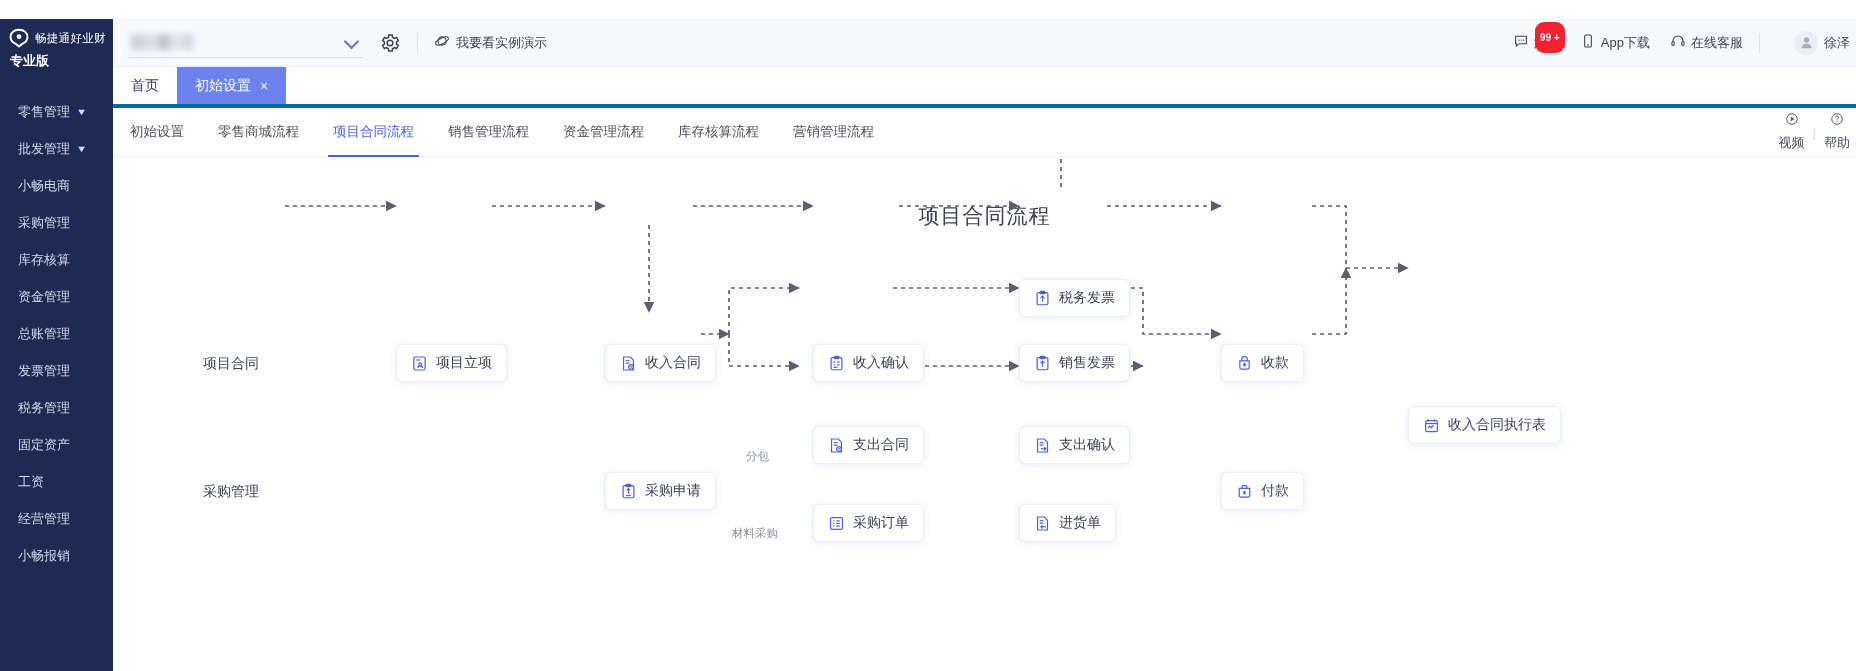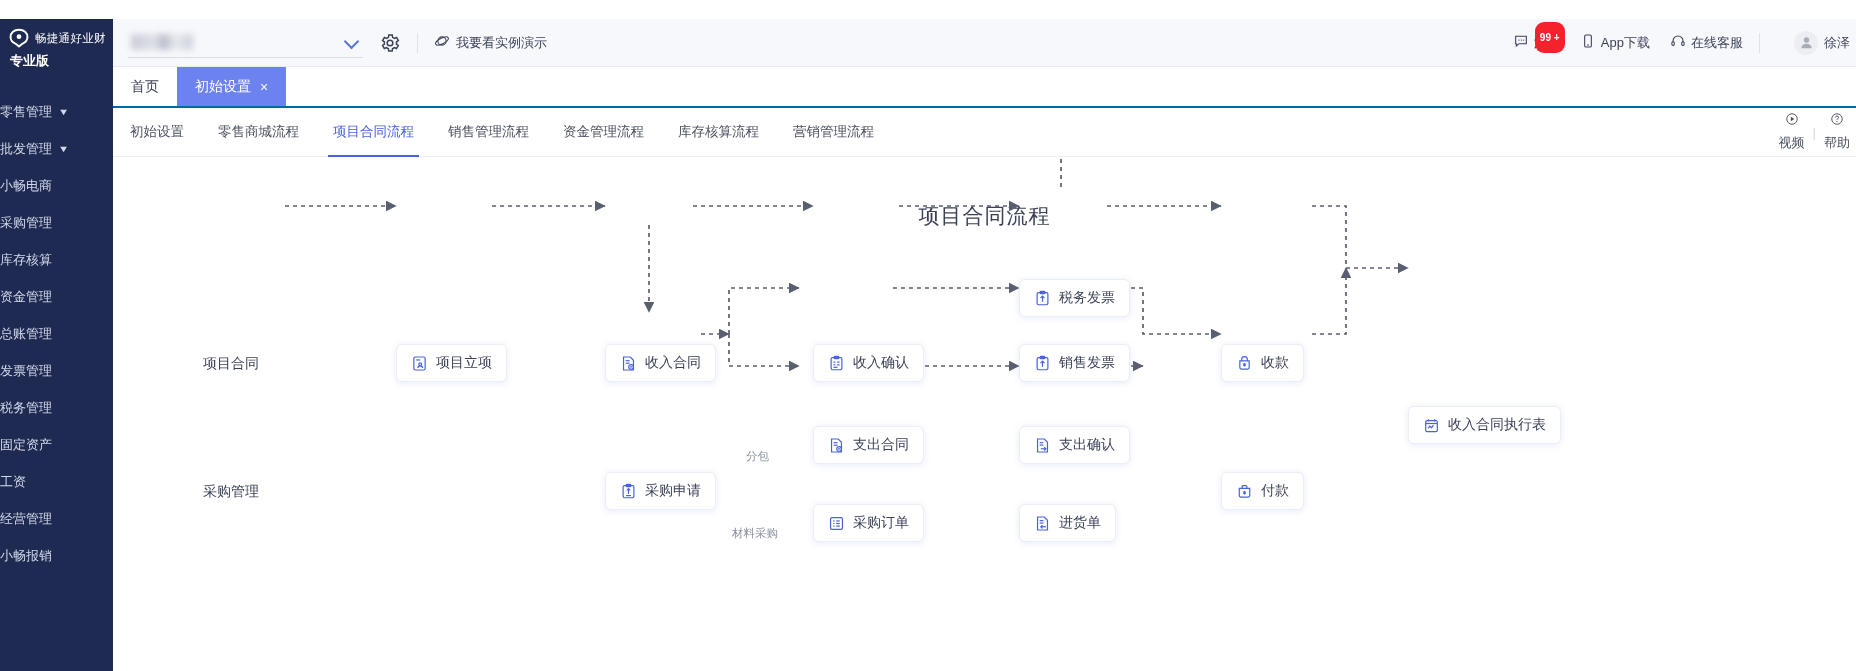--- a/index.html
+++ b/index.html
@@ -24,21 +24,21 @@
     display: flex; align-items: center; justify-content: center;
   }
   .logo-text { color: #ffffff; font-size: 11.5px; letter-spacing: .3px; white-space: nowrap; }
   .logo-badge {
     display: inline-block; margin-top: 3px; margin-left: 2px;
     color: #ffffff; font-size: 13px; font-weight: 700;
   }
   .nav { margin-top: 12px; }
   .nav-item {
     height: 37px; display: flex; align-items: center;
-    color: #d2d8ea; font-size: 13px; cursor: pointer;
+    padding-left: 18px; color: #d2d8ea; font-size: 13px; cursor: pointer;
     white-space: nowrap;
   }
   .nav-caret {
     margin-left: 7px; font-size: 9px; color: #d2d8ea; transform: scaleX(1.25);
   }
 
   
   .topbar {
     position: absolute; left: 113px; top: 19px; right: 0; height: 48px;
     background: #f7f8fc; border-bottom: 1px solid #e9ebf2;
@@ -79,21 +79,21 @@
   .avatar {
     width: 24px; height: 24px; border-radius: 50%; background: #eceef3;
     display: flex; align-items: center; justify-content: center;
     margin-left: 18px; margin-right: 6px;
   }
   .uname { color: #3b4257; font-size: 13px; }
 
   
   .tabstrip {
     position: absolute; left: 113px; top: 67px; right: 0; height: 41px;
-    background: #ffffff; border-bottom: 2px solid #0369a1;
+    background: #ffffff; border-bottom: 4px solid #0369a1;
     display: flex; align-items: stretch;
   }
   .tab {
     display: flex; align-items: center; padding: 0 18px;
     font-size: 14px; color: #3b4257; cursor: pointer;
   }
   .tab.active { background: #6c82ef; color: #ffffff; }
   .tab-close { margin-left: 9px; font-size: 14px; opacity: .95; }
 
   

